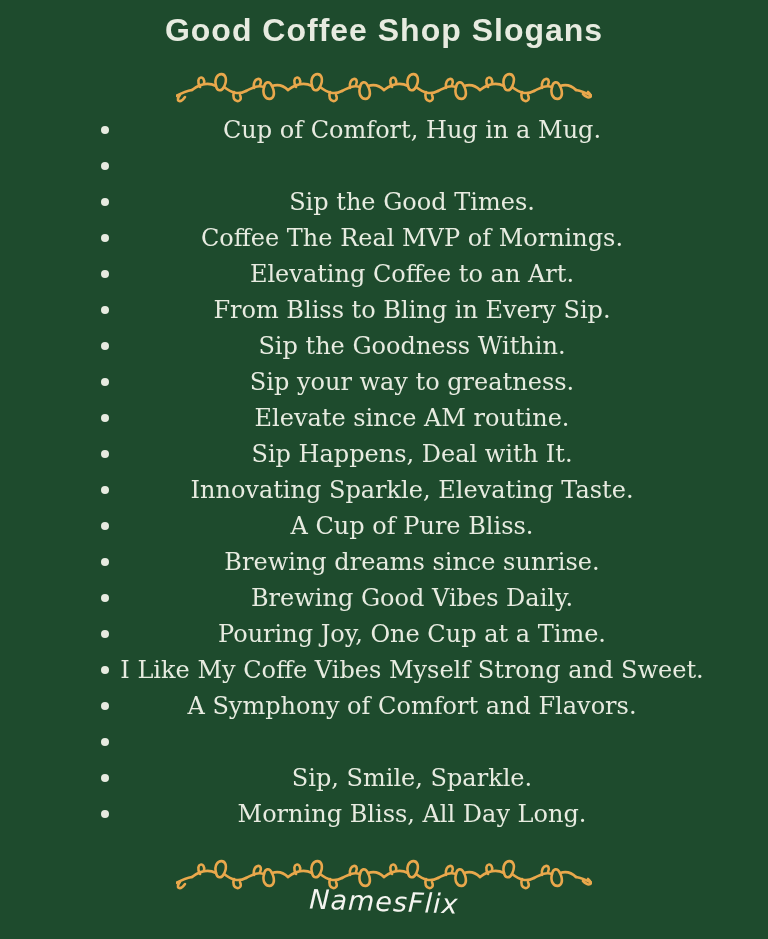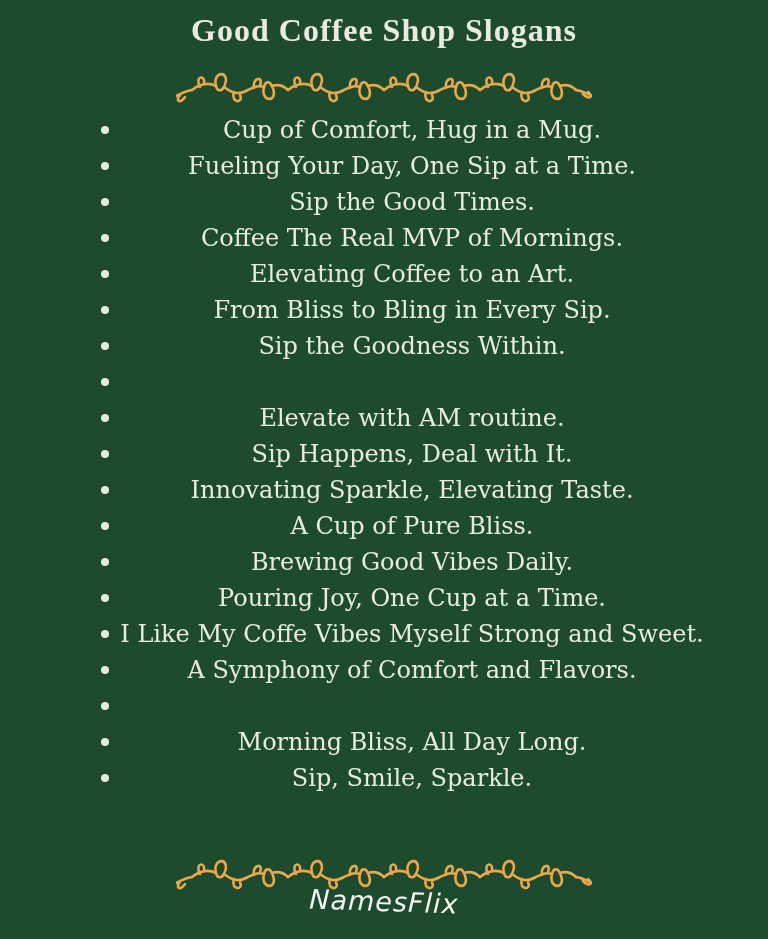--- a/index.html
+++ b/index.html
@@ -17,21 +17,21 @@
     overflow: hidden;
     font-family: "DejaVu Serif", serif;
   }
   .title {
     position: absolute;
     top: 12px;
     left: 0;
     width: 100%;
     margin: 0;
     text-align: center;
-    font-family: Liberation Serif, serif;
+    font-family: Liberation Sans, sans-serif;
     font-weight: bold;
     font-size: 32px;
     letter-spacing: 1px;
     color: var(--text);
   }
   .divider {
     position: absolute;
     left: 50%;
     transform: translateX(-50%);
     width: 416px;
@@ -122,21 +122,20 @@
     </svg>
   </div>
 
   <div class="list">
       <div class="list-row">
         <span class="bullet"></span>
         <span class="slogan-text">Cup of Comfort, Hug in a Mug.</span>
       </div>
       <div class="list-row">
         <span class="bullet"></span>
-        <span class="slogan-text">Fueling Your Day, One Sip at a Time.</span>
       </div>
       <div class="list-row">
         <span class="bullet"></span>
         <span class="slogan-text">Sip the Good Times.</span>
       </div>
       <div class="list-row">
         <span class="bullet"></span>
         <span class="slogan-text">Coffee The Real MVP of Mornings.</span>
       </div>
       <div class="list-row">
@@ -146,63 +145,68 @@
       <div class="list-row">
         <span class="bullet"></span>
         <span class="slogan-text">From Bliss to Bling in Every Sip.</span>
       </div>
       <div class="list-row">
         <span class="bullet"></span>
         <span class="slogan-text">Sip the Goodness Within.</span>
       </div>
       <div class="list-row">
         <span class="bullet"></span>
-      </div>
-      <div class="list-row">
-        <span class="bullet"></span>
-        <span class="slogan-text">Elevate with AM routine.</span>
+        <span class="slogan-text">Sip your way to greatness.</span>
+      </div>
+      <div class="list-row">
+        <span class="bullet"></span>
+        <span class="slogan-text">Elevate since AM routine.</span>
       </div>
       <div class="list-row">
         <span class="bullet"></span>
         <span class="slogan-text">Sip Happens, Deal with It.</span>
       </div>
       <div class="list-row">
         <span class="bullet"></span>
         <span class="slogan-text">Innovating Sparkle, Elevating Taste.</span>
       </div>
       <div class="list-row">
         <span class="bullet"></span>
         <span class="slogan-text">A Cup of Pure Bliss.</span>
       </div>
       <div class="list-row">
         <span class="bullet"></span>
+        <span class="slogan-text">Brewing dreams since sunrise.</span>
+      </div>
+      <div class="list-row">
+        <span class="bullet"></span>
         <span class="slogan-text">Brewing Good Vibes Daily.</span>
       </div>
       <div class="list-row">
         <span class="bullet"></span>
         <span class="slogan-text">Pouring Joy, One Cup at a Time.</span>
       </div>
       <div class="list-row">
         <span class="bullet"></span>
         <span class="slogan-text">I Like My Coffe Vibes Myself Strong and Sweet.</span>
       </div>
       <div class="list-row">
         <span class="bullet"></span>
         <span class="slogan-text">A Symphony of Comfort and Flavors.</span>
       </div>
       <div class="list-row">
         <span class="bullet"></span>
       </div>
       <div class="list-row">
         <span class="bullet"></span>
+        <span class="slogan-text">Sip, Smile, Sparkle.</span>
+      </div>
+      <div class="list-row">
+        <span class="bullet"></span>
         <span class="slogan-text">Morning Bliss, All Day Long.</span>
-      </div>
-      <div class="list-row">
-        <span class="bullet"></span>
-        <span class="slogan-text">Sip, Smile, Sparkle.</span>
       </div>
     </div>
 
   <div class="divider bottom">
     <svg viewBox="0 0 416 40" xmlns="http://www.w3.org/2000/svg" xmlns:xlink="http://www.w3.org/1999/xlink" fill="none" stroke="currentColor" stroke-width="2.6" stroke-linecap="round" stroke-linejoin="round">
       <use href="#vine-full" xlink:href="#vine-full"></use>
     </svg>
   </div>
 
   <div class="brand">NamesFlix</div>

